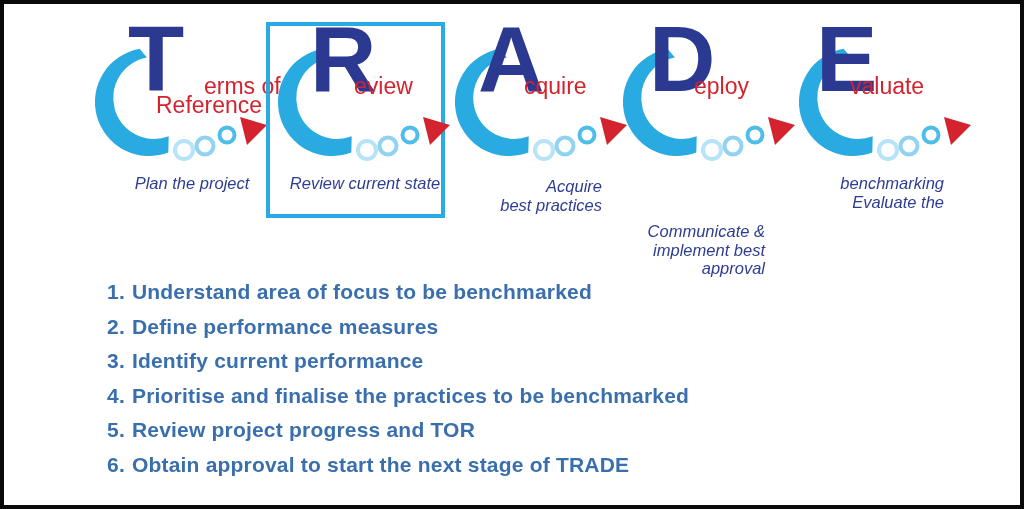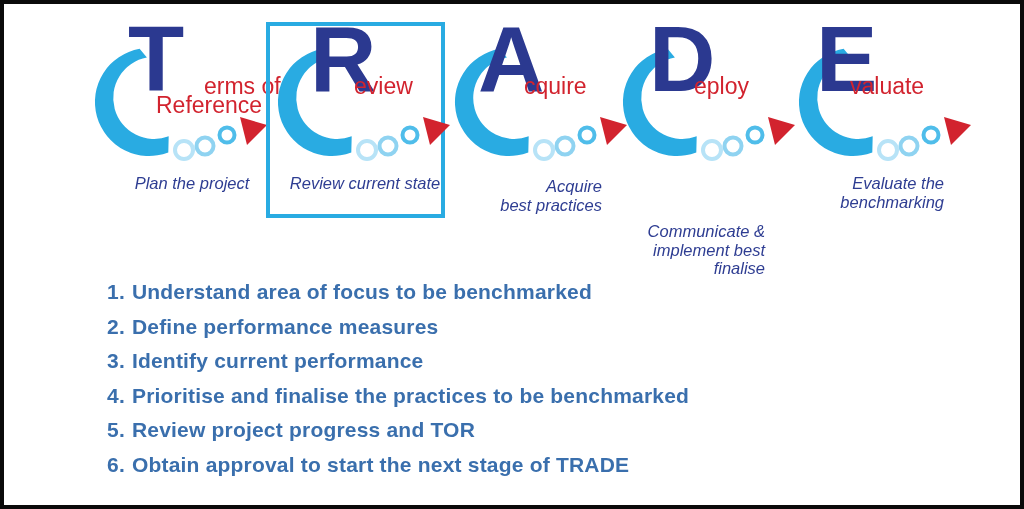--- a/index.html
+++ b/index.html
@@ -118,39 +118,39 @@
       <circle cx="135" cy="113" r="7.5" fill="#fff" stroke="var(--dot_dark)" stroke-width="4"></circle>
       <polygon points="148,95 175,103 155,123" fill="var(--red)"></polygon>
     </svg>
     <div class="letter">D</div>
     <div class="word">
           <span class="wline">eploy</span>
         </div>
     <div class="caption">
           <div>Communicate &amp;</div>
           <div>implement best</div>
-          <div>finalise</div>
+          <div>approval</div>
         </div>
   </div>
       <div class="stage stage-4">
 
     <svg class="swoosh" viewBox="0 0 178 150">
       <path d="M47.6,26.8 A54,54 0 1 0 76.3,130.4 L76.7,114.3 A41,41 0 1 1 54.9,35.6 Z" fill="var(--cyan)"></path>
       <circle cx="92" cy="128" r="9" fill="#fff" stroke="var(--dot_light)" stroke-width="4"></circle>
       <circle cx="113" cy="124" r="8.5" fill="#fff" stroke="var(--dot_mid)" stroke-width="4"></circle>
       <circle cx="135" cy="113" r="7.5" fill="#fff" stroke="var(--dot_dark)" stroke-width="4"></circle>
       <polygon points="148,95 175,103 155,123" fill="var(--red)"></polygon>
     </svg>
     <div class="letter">E</div>
     <div class="word">
           <span class="wline">valuate</span>
         </div>
     <div class="caption">
+          <div>benchmarking</div>
           <div>Evaluate the</div>
-          <div>benchmarking</div>
         </div>
   </div>
     </div>
   <div class="steps">
       <div class="step">
     <span class="num">1.</span><span class="txt">Understand area of focus to be benchmarked</span>
   </div>
       <div class="step">
     <span class="num">2.</span><span class="txt">Define performance measures</span>
   </div>

